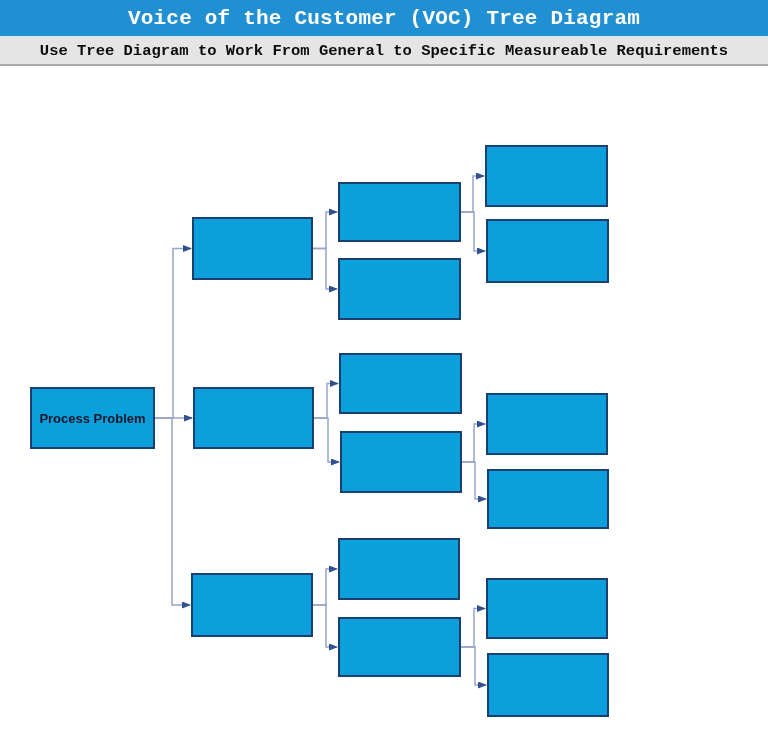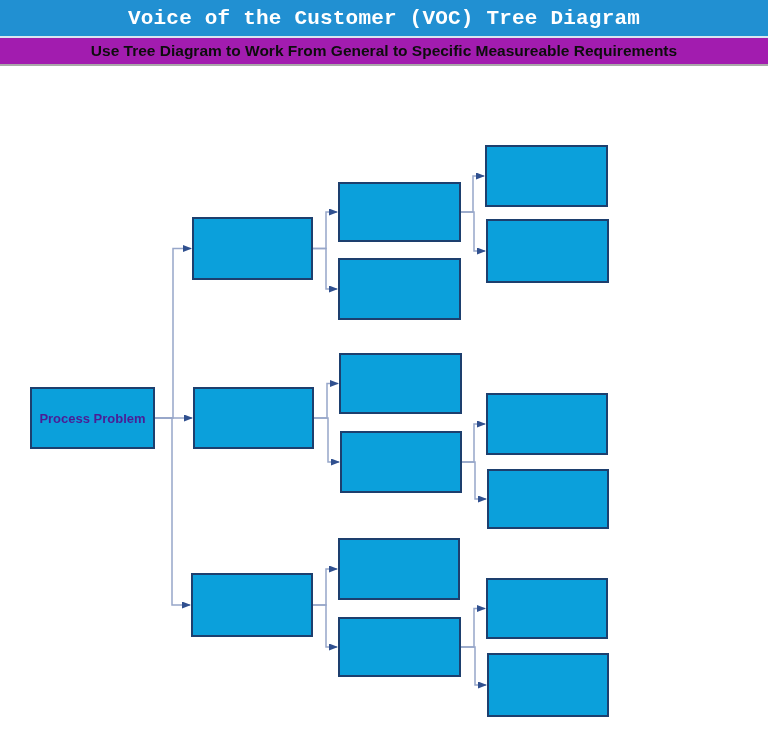--- a/index.html
+++ b/index.html
@@ -29,31 +29,31 @@
   #diagram{
     position:absolute;left:0;top:0;width:768px;height:732px;
   }
   #connector-layer{
     position:absolute;left:0;top:0;width:768px;height:732px;
   }
   .node{
     position:absolute;box-sizing:border-box;
     display:flex;align-items:center;justify-content:center;
     text-align:right;
-    color:#4c1d95;font-size:13px;font-weight:bold;
+    color:#0f172a;font-size:13px;font-weight:bold;
   }
 </style>
 </head>
 <body>
 
 <div class="title-bar" style="background: rgb(33, 144, 210);">
   <span class="title-text">Voice of the Customer (VOC) Tree Diagram</span>
 </div>
 <div class="title-divider"></div>
-<div class="subtitle-bar" style="background: #a21caf;">
+<div class="subtitle-bar" style="background: #e5e5e5; font-family: Liberation Mono, monospace;">
   <span class="subtitle-text">Use Tree Diagram to Work From General to Specific Measureable Requirements</span>
 </div>
 
 <div id="diagram">
   <svg id="connector-layer" width="768" height="732" viewBox="0 0 768 732">
     <defs>
       <marker id="arrowhead" markerUnits="userSpaceOnUse" markerWidth="9" markerHeight="8" refX="8" refY="3.5" orient="auto">
         <path d="M0,0 L9,3.5 L0,7 Z" fill="#30508f"></path>
       </marker>
     </defs>

